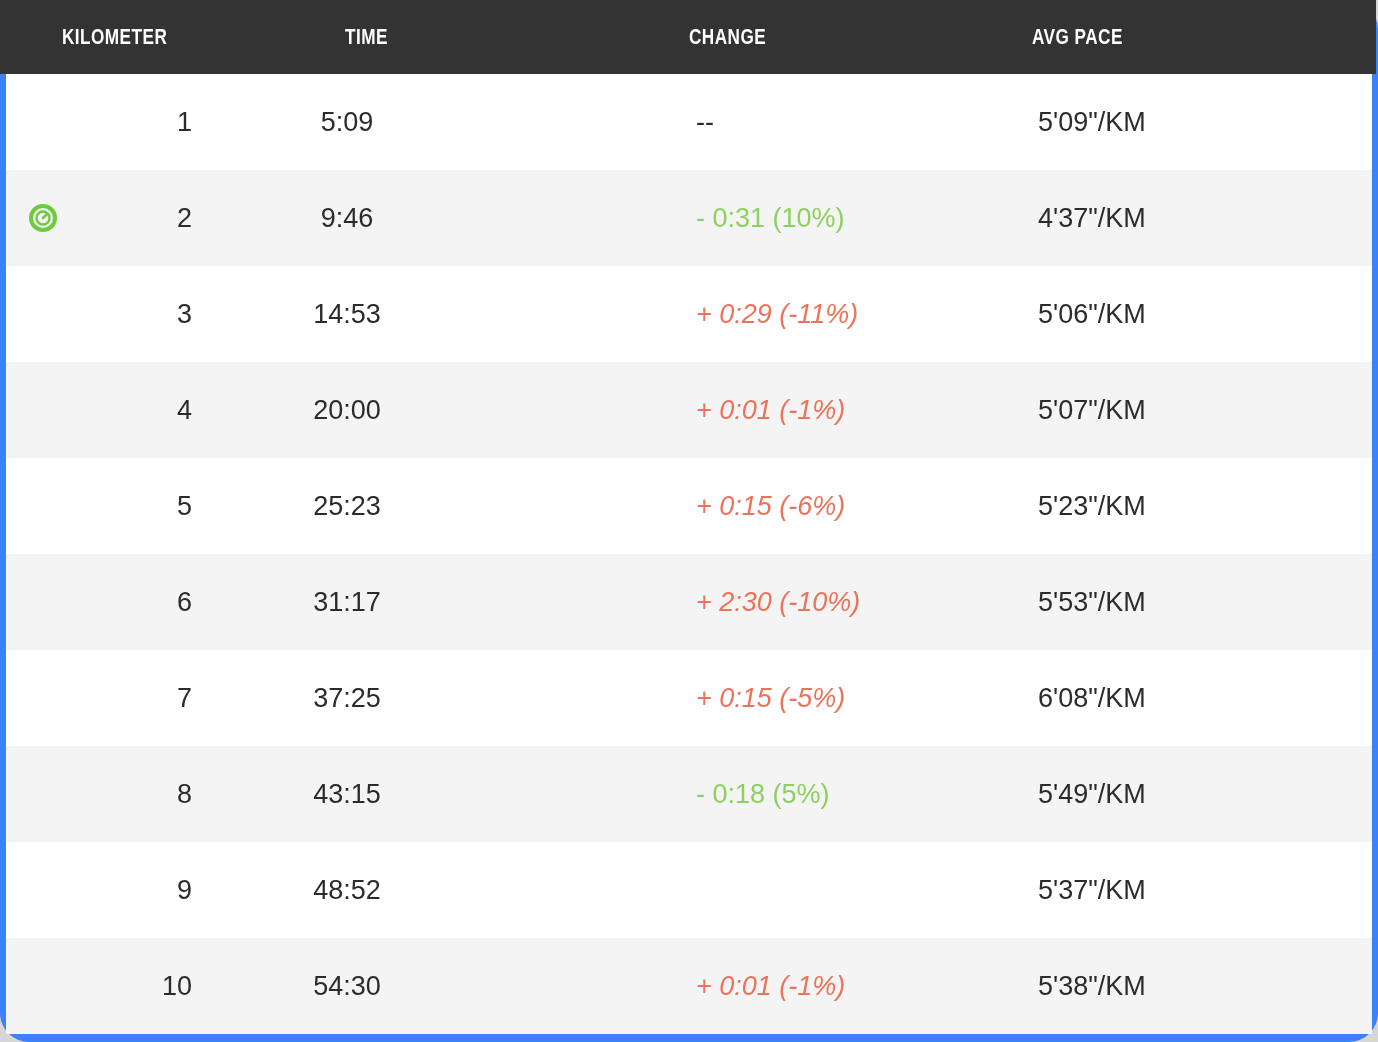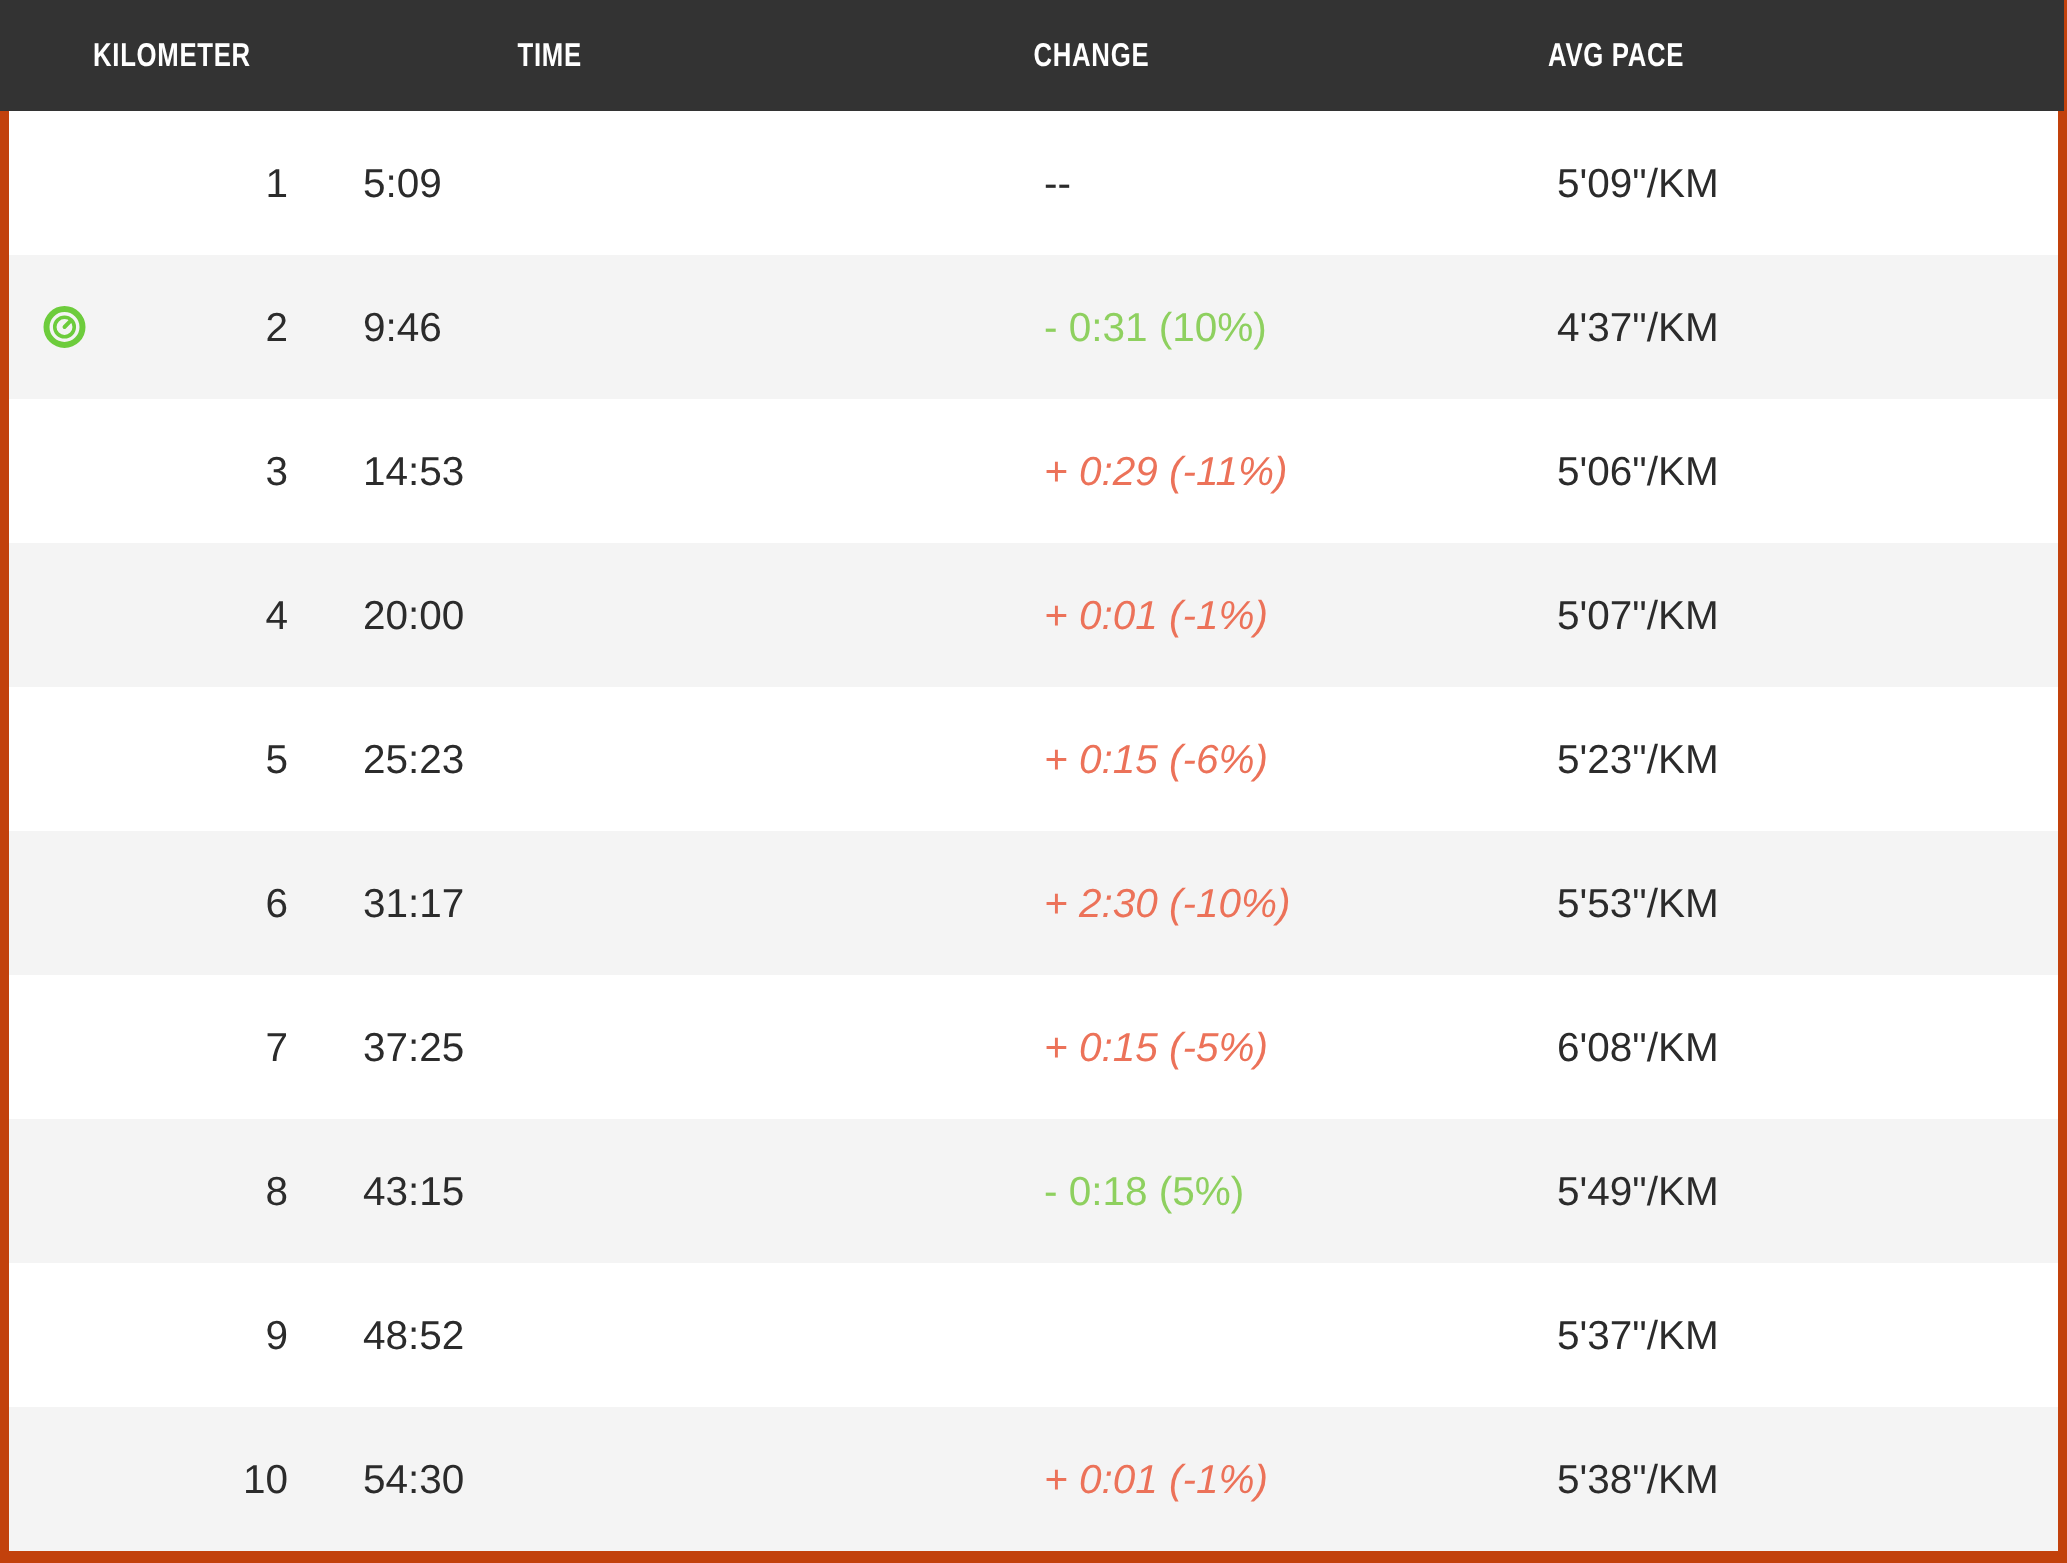--- a/index.html
+++ b/index.html
@@ -13,22 +13,23 @@
     font-family: "Liberation Sans", sans-serif;
     overflow: hidden;
   }
 
   .page-frame {
     position: absolute;
     left: 0;
     top: 0;
     width: 1378px;
     height: 1042px;
-    background: #c2410c;
+    background: #3b82f6;
     box-sizing: border-box;
+    border-radius: 29px;
   }
 
   .splits-table {
     position: absolute;
     left: 6px;
     top: 0;
     width: 1366px;
     height: 1034px;
     background: #ffffff;
     box-sizing: border-box;
@@ -78,21 +79,21 @@
   .cell {
     position: absolute;
     top: 0;
     height: 96px;
     line-height: 96px;
     font-size: 27px;
     color: #2b2b2b;
     white-space: nowrap;
   }
   .cell-km     { left: 0;   width: 200px; text-align: right; padding-right: 14px; box-sizing: border-box; }
-  .cell-time   { left: 236px; width: 200px; text-align: left; padding-right: 18px; box-sizing: border-box; }
+  .cell-time   { left: 250px; width: 200px; text-align: center; padding-right: 18px; box-sizing: border-box; }
   .cell-change { left: 690px; }
   .cell-pace   { left: 1032px; }
 
   .cell-change.neg { color: #8ed05f; }
   .cell-change.pos { color: #ec7259; font-style: italic; }
   .cell-change.none { color: #2b2b2b; }
 
   
   .marker {
     position: absolute;

